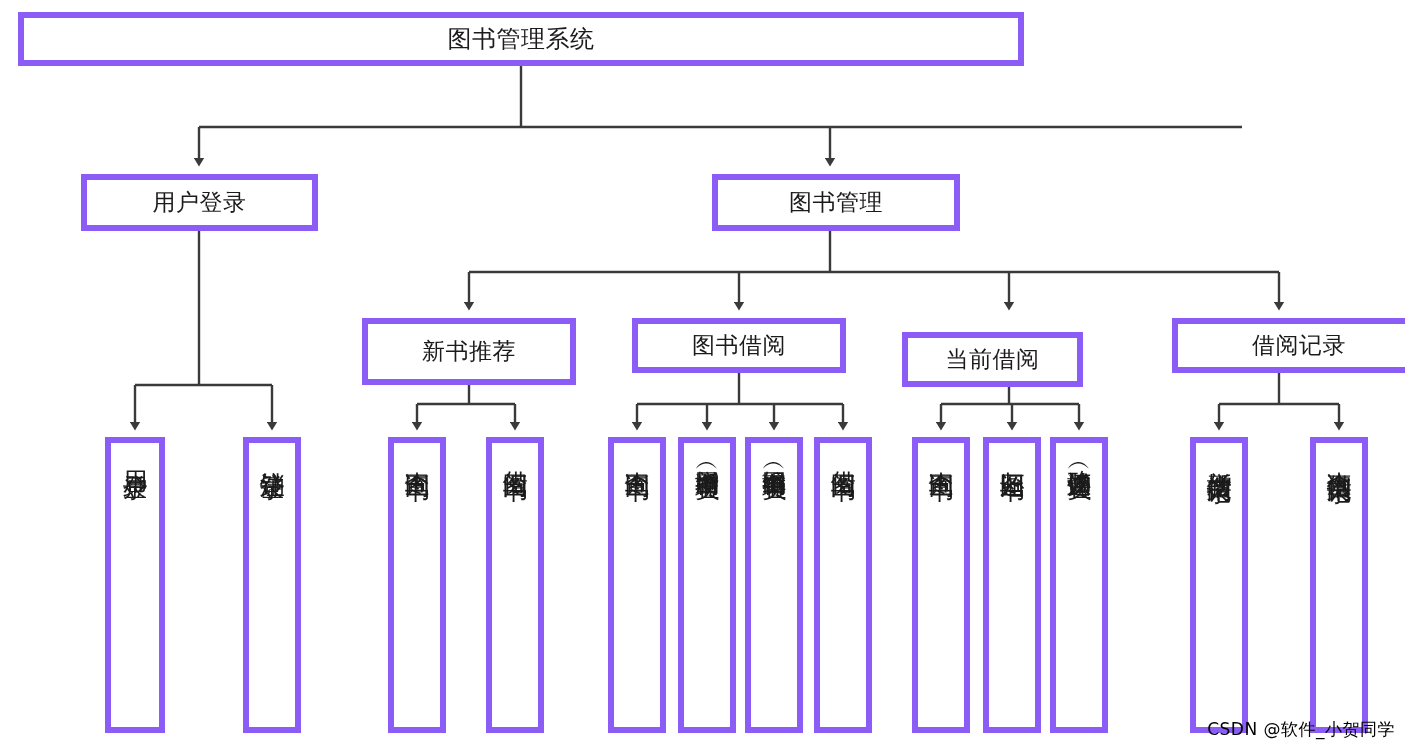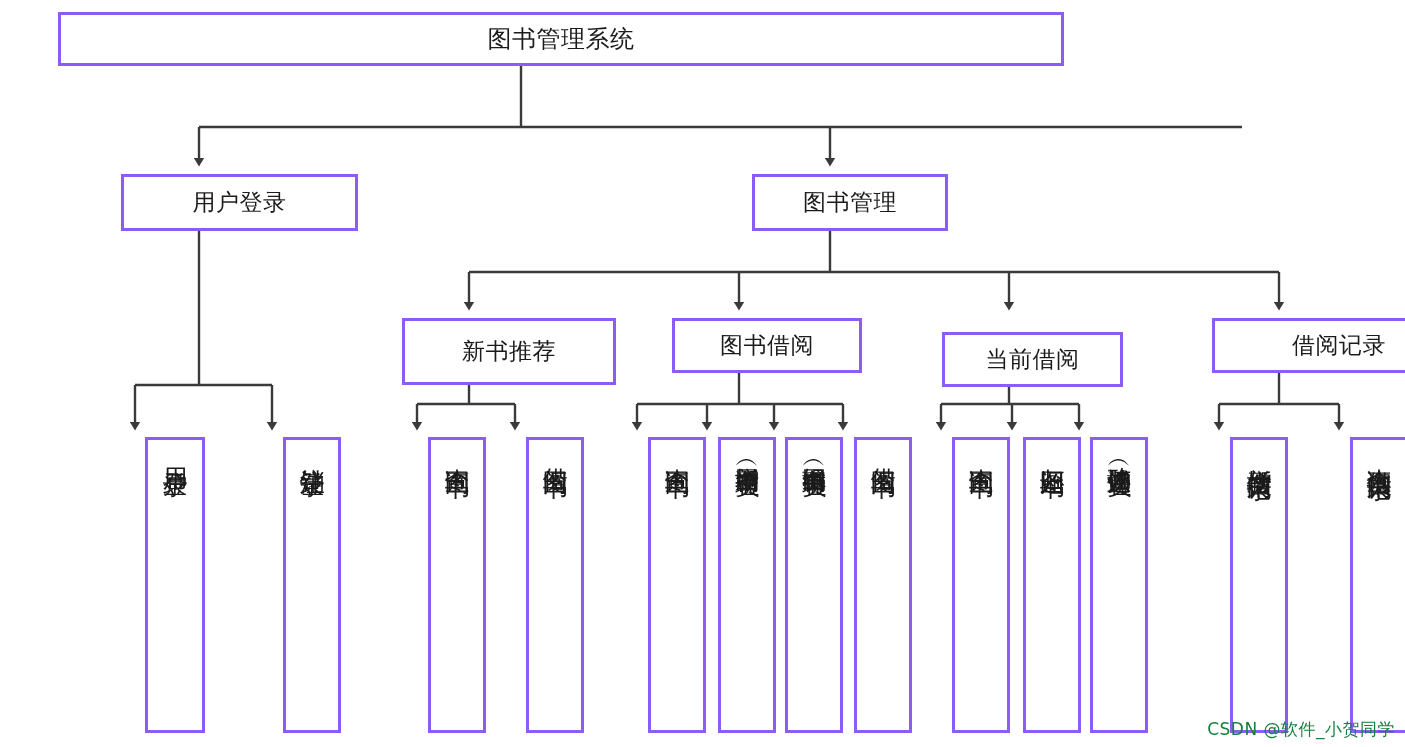--- a/index.html
+++ b/index.html
@@ -23,27 +23,26 @@
     left: 0;
     top: 0;
     width: 1405px;
     height: 747px;
     pointer-events: none;
   }
   .node {
     position: absolute;
     box-sizing: border-box;
     background: #ffffff;
-    border: 3px solid #8b5cf6;
+    border: 6px solid #8b5cf6;
     display: flex;
     align-items: center;
     justify-content: center;
     color: #1b1b1b;
     z-index: 2;
-    margin-left: 40px;
   }
   .node .label {
     display: block;
     text-align: center;
     line-height: 1.12;
     letter-spacing: 0.5px;
   }
   
   .node.horiz .label {
     font-size: 23px;
@@ -68,21 +67,21 @@
   }
   .node.vert.tall .label {
     font-size: 24px;
     letter-spacing: 1px;
   }
   #watermark {
     position: absolute;
     right: 10px;
     bottom: 6px;
     font-size: 17px;
-    color: #15803d;
+    color: #000000;
     letter-spacing: 0.5px;
     white-space: nowrap;
     z-index: 5;
     font-family: "DejaVu Sans", "Liberation Sans", sans-serif;
   }
 </style>
 </head>
 <body>
 
 <div id="canvas">
@@ -137,28 +136,28 @@
     </g>
   </svg>
 
   <div class="node horiz root" style="left: 18px; top: 12px; width: 1006px; height: 54px;">
     <span class="label">图书管理系统</span>
   </div>
 
   <div class="node horiz" style="left: 81px; top: 174px; width: 237px; height: 57px;">
     <span class="label">用户登录</span>
   </div>
-  <div class="node horiz" style="left: 712px; top: 174px; width: 196px; height: 57px;">
+  <div class="node horiz" style="left: 712px; top: 174px; width: 248px; height: 57px;">
     <span class="label">图书管理</span>
   </div>
 
   <div class="node horiz" style="left: 362px; top: 318px; width: 214px; height: 67px;">
     <span class="label">新书推荐</span>
   </div>
-  <div class="node horiz" style="left: 632px; top: 318px; width: 190px; height: 55px;">
+  <div class="node horiz" style="left: 632px; top: 318px; width: 214px; height: 55px;">
     <span class="label">图书借阅</span>
   </div>
   <div class="node horiz" style="left: 902px; top: 332px; width: 181px; height: 55px;">
     <span class="label">当前借阅</span>
   </div>
   <div class="node horiz" style="left: 1172px; top: 318px; width: 254px; height: 55px;">
     <span class="label">借阅记录</span>
   </div>
 
   <div class="node vert" style="left: 105px; top: 437px; width: 60px; height: 296px;">

